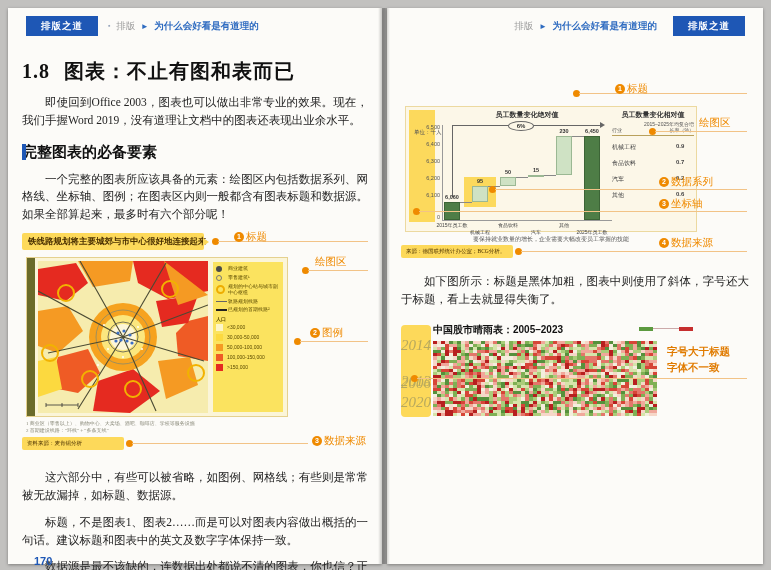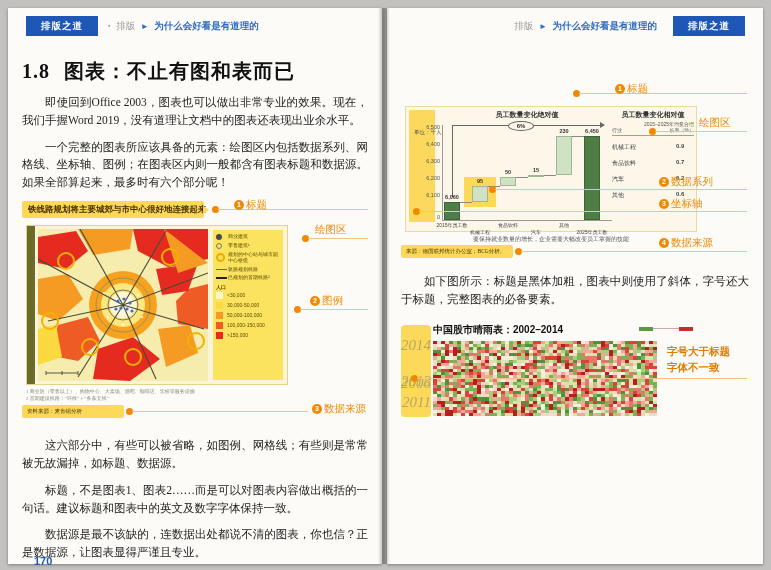--- a/index.html
+++ b/index.html
@@ -125,20 +125,24 @@
           <span class="sec">排版</span>
           <span class="arr">►</span>
           <span class="ttl">为什么会好看是有道理的</span>
         </div>
       </div>
 
       <h1 class="sec"><span class="no">1.8</span><span>图表：不止有图和表而已</span></h1>
 
       <p class="body">即使回到Office 2003，图表也可以做出非常专业的效果。现在，我们手握Word 2019，没有道理让文档中的图表还表现出业余水平。</p>
 
+      <div class="subhead">
+        <span class="bar"></span>
+        <span class="t">完整图表的必备要素</span>
+      </div>
 
       <p class="body">一个完整的图表所应该具备的元素：绘图区内包括数据系列、网格线、坐标轴、图例；在图表区内则一般都含有图表标题和数据源。如果全部算起来，最多时有六个部分呢！</p>
 
       <div class="figmap">
         <div class="titlebox">铁线路规划将主要城郊与市中心很好地连接起来</div>
         <div class="odot" style="left:190px;top:5px;"></div>
         <div class="hair" style="left:196px;top:8px;width:150px;"></div>
         <div class="alabel" style="left:212px;top:-3px;"><span class="chip">1</span><span>标题</span></div>
 
         <div class="mappanel">
@@ -383,35 +387,35 @@
         <div class="alabel" style="left:258px;top:111px;"><span class="chip">3</span><span>坐标轴</span></div>
 
         <div class="caption" style="left:4px;top:149px;width:292px;">要保持就业数量的增长，企业需要大幅改变员工掌握的技能</div>
 
         <div class="srcbox" style="left:0;top:159px;width:112px;">来源：德国联邦统计办公室；BCG分析。</div>
         <div class="odot" style="left:114px;top:162px;"></div>
         <div class="hair" style="left:120px;top:165px;width:226px;"></div>
         <div class="alabel" style="left:258px;top:150px;"><span class="chip">4</span><span>数据来源</span></div>
       </div>
 
-      <p class="body">如下图所示：标题是黑体加粗，图表中则使用了斜体，字号还大于标题，完整图表的必备要素。</p>
+      <p class="body">如下图所示：标题是黑体加粗，图表中则使用了斜体，字号还大于标题，看上去就显得失衡了。</p>
 
       <div class="figheat">
         <div class="heat-ybox"></div>
-        <div class="heat-title">中国股市晴雨表：2002–2014</div>
+        <div class="heat-title">中国股市晴雨表：2005–2023</div>
         <div class="heat-legend">
           <span class="g"></span>
           <span class="mid"></span>
           <span class="r"></span>
         </div>
         <div class="heatgrid" id="heatgrid"><span class="hc" style="background:#b71f1f"></span><span class="hc" style="background:#f6d7c8"></span><span class="hc" style="background:#b71f1f"></span><span class="hc" style="background:#f6d7c8"></span><span class="hc" style="background:#55913c"></span><span class="hc" style="background:#abcd7a"></span><span class="hc" style="background:#55913c"></span><span class="hc" style="background:#f6d7c8"></span><span class="hc" style="background:#f0a89b"></span><span class="hc" style="background:#55913c"></span><span class="hc" style="background:#f6d7c8"></span><span class="hc" style="background:#f6d7c8"></span><span class="hc" style="background:#55913c"></span><span class="hc" style="background:#f0a89b"></span><span class="hc" style="background:#f6d7c8"></span><span class="hc" style="background:#e4766a"></span><span class="hc" style="background:#55913c"></span><span class="hc" style="background:#abcd7a"></span><span class="hc" style="background:#f3eedd"></span><span class="hc" style="background:#7fb054"></span><span class="hc" style="background:#abcd7a"></span><span class="hc" style="background:#b71f1f"></span><span class="hc" style="background:#f6d7c8"></span><span class="hc" style="background:#7fb054"></span><span class="hc" style="background:#abcd7a"></span><span class="hc" style="background:#d64537"></span><span class="hc" style="background:#d64537"></span><span class="hc" style="background:#f0a89b"></span><span class="hc" style="background:#d6e4ab"></span><span class="hc" style="background:#7fb054"></span><span class="hc" style="background:#d64537"></span><span class="hc" style="background:#f0a89b"></span><span class="hc" style="background:#f0a89b"></span><span class="hc" style="background:#abcd7a"></span><span class="hc" style="background:#abcd7a"></span><span class="hc" style="background:#e4766a"></span><span class="hc" style="background:#b71f1f"></span><span class="hc" style="background:#f3eedd"></span><span class="hc" style="background:#f6d7c8"></span><span class="hc" style="background:#e4766a"></span><span class="hc" style="background:#55913c"></span><span class="hc" style="background:#55913c"></span><span class="hc" style="background:#b71f1f"></span><span class="hc" style="background:#e4766a"></span><span class="hc" style="background:#55913c"></span><span class="hc" style="background:#f3eedd"></span><span class="hc" style="background:#f6d7c8"></span><span class="hc" style="background:#f0a89b"></span><span class="hc" style="background:#55913c"></span><span class="hc" style="background:#d64537"></span><span class="hc" style="background:#d64537"></span><span class="hc" style="background:#55913c"></span><span class="hc" style="background:#d64537"></span><span class="hc" style="background:#f6d7c8"></span><span class="hc" style="background:#b71f1f"></span><span class="hc" style="background:#abcd7a"></span><span class="hc" style="background:#f6d7c8"></span><span class="hc" style="background:#f3eedd"></span><span class="hc" style="background:#f3eedd"></span><span class="hc" style="background:#d64537"></span><span class="hc" style="background:#f0a89b"></span><span class="hc" style="background:#f0a89b"></span><span class="hc" style="background:#7fb054"></span><span class="hc" style="background:#d6e4ab"></span><span class="hc" style="background:#e4766a"></span><span class="hc" style="background:#f3eedd"></span><span class="hc" style="background:#7fb054"></span><span class="hc" style="background:#abcd7a"></span><span class="hc" style="background:#f3eedd"></span><span class="hc" style="background:#d64537"></span><span class="hc" style="background:#f3eedd"></span><span class="hc" style="background:#d6e4ab"></span><span class="hc" style="background:#f6d7c8"></span><span class="hc" style="background:#7fb054"></span><span class="hc" style="background:#f6d7c8"></span><span class="hc" style="background:#7fb054"></span><span class="hc" style="background:#f0a89b"></span><span class="hc" style="background:#55913c"></span><span class="hc" style="background:#7fb054"></span><span class="hc" style="background:#55913c"></span><span class="hc" style="background:#55913c"></span><span class="hc" style="background:#e4766a"></span><span class="hc" style="background:#f6d7c8"></span><span class="hc" style="background:#d6e4ab"></span><span class="hc" style="background:#abcd7a"></span><span class="hc" style="background:#e4766a"></span><span class="hc" style="background:#f6d7c8"></span><span class="hc" style="background:#e4766a"></span><span class="hc" style="background:#b71f1f"></span><span class="hc" style="background:#d64537"></span><span class="hc" style="background:#e4766a"></span><span class="hc" style="background:#f3eedd"></span><span class="hc" style="background:#7fb054"></span><span class="hc" style="background:#e4766a"></span><span class="hc" style="background:#f0a89b"></span><span class="hc" style="background:#7fb054"></span><span class="hc" style="background:#7fb054"></span><span class="hc" style="background:#f6d7c8"></span><span class="hc" style="background:#b71f1f"></span><span class="hc" style="background:#d64537"></span><span class="hc" style="background:#f3eedd"></span><span class="hc" style="background:#55913c"></span><span class="hc" style="background:#e4766a"></span><span class="hc" style="background:#f6d7c8"></span><span class="hc" style="background:#7fb054"></span><span class="hc" style="background:#7fb054"></span><span class="hc" style="background:#f0a89b"></span><span class="hc" style="background:#55913c"></span><span class="hc" style="background:#d6e4ab"></span><span class="hc" style="background:#f3eedd"></span><span class="hc" style="background:#d6e4ab"></span><span class="hc" style="background:#f6d7c8"></span><span class="hc" style="background:#d6e4ab"></span><span class="hc" style="background:#f0a89b"></span><span class="hc" style="background:#7fb054"></span><span class="hc" style="background:#d64537"></span><span class="hc" style="background:#f3eedd"></span><span class="hc" style="background:#b71f1f"></span><span class="hc" style="background:#55913c"></span><span class="hc" style="background:#d6e4ab"></span><span class="hc" style="background:#f0a89b"></span><span class="hc" style="background:#55913c"></span><span class="hc" style="background:#d6e4ab"></span><span class="hc" style="background:#55913c"></span><span class="hc" style="background:#7fb054"></span><span class="hc" style="background:#55913c"></span><span class="hc" style="background:#abcd7a"></span><span class="hc" style="background:#d6e4ab"></span><span class="hc" style="background:#f3eedd"></span><span class="hc" style="background:#b71f1f"></span><span class="hc" style="background:#f6d7c8"></span><span class="hc" style="background:#7fb054"></span><span class="hc" style="background:#b71f1f"></span><span class="hc" style="background:#f0a89b"></span><span class="hc" style="background:#abcd7a"></span><span class="hc" style="background:#f6d7c8"></span><span class="hc" style="background:#f0a89b"></span><span class="hc" style="background:#d64537"></span><span class="hc" style="background:#f6d7c8"></span><span class="hc" style="background:#abcd7a"></span><span class="hc" style="background:#f0a89b"></span><span class="hc" style="background:#d6e4ab"></span><span class="hc" style="background:#d6e4ab"></span><span class="hc" style="background:#d64537"></span><span class="hc" style="background:#55913c"></span><span class="hc" style="background:#f6d7c8"></span><span class="hc" style="background:#abcd7a"></span><span class="hc" style="background:#d6e4ab"></span><span class="hc" style="background:#d6e4ab"></span><span class="hc" style="background:#abcd7a"></span><span class="hc" style="background:#f0a89b"></span><span class="hc" style="background:#d6e4ab"></span><span class="hc" style="background:#d6e4ab"></span><span class="hc" style="background:#e4766a"></span><span class="hc" style="background:#d64537"></span><span class="hc" style="background:#55913c"></span><span class="hc" style="background:#f3eedd"></span><span class="hc" style="background:#d6e4ab"></span><span class="hc" style="background:#e4766a"></span><span class="hc" style="background:#55913c"></span><span class="hc" style="background:#d64537"></span><span class="hc" style="background:#7fb054"></span><span class="hc" style="background:#f0a89b"></span><span class="hc" style="background:#7fb054"></span><span class="hc" style="background:#55913c"></span><span class="hc" style="background:#b71f1f"></span><span class="hc" style="background:#7fb054"></span><span class="hc" style="background:#b71f1f"></span><span class="hc" style="background:#55913c"></span><span class="hc" style="background:#55913c"></span><span class="hc" style="background:#f3eedd"></span><span class="hc" style="background:#b71f1f"></span><span class="hc" style="background:#e4766a"></span><span class="hc" style="background:#b71f1f"></span><span class="hc" style="background:#b71f1f"></span><span class="hc" style="background:#abcd7a"></span><span class="hc" style="background:#f6d7c8"></span><span class="hc" style="background:#abcd7a"></span><span class="hc" style="background:#f3eedd"></span><span class="hc" style="background:#e4766a"></span><span class="hc" style="background:#e4766a"></span><span class="hc" style="background:#d64537"></span><span class="hc" style="background:#f0a89b"></span><span class="hc" style="background:#f0a89b"></span><span class="hc" style="background:#7fb054"></span><span class="hc" style="background:#abcd7a"></span><span class="hc" style="background:#f0a89b"></span><span class="hc" style="background:#f6d7c8"></span><span class="hc" style="background:#f6d7c8"></span><span class="hc" style="background:#abcd7a"></span><span class="hc" style="background:#e4766a"></span><span class="hc" style="background:#55913c"></span><span class="hc" style="background:#f3eedd"></span><span class="hc" style="background:#f0a89b"></span><span class="hc" style="background:#d64537"></span><span class="hc" style="background:#55913c"></span><span class="hc" style="background:#abcd7a"></span><span class="hc" style="background:#f6d7c8"></span><span class="hc" style="background:#b71f1f"></span><span class="hc" style="background:#d6e4ab"></span><span class="hc" style="background:#abcd7a"></span><span class="hc" style="background:#7fb054"></span><span class="hc" style="background:#b71f1f"></span><span class="hc" style="background:#f3eedd"></span><span class="hc" style="background:#abcd7a"></span><span class="hc" style="background:#f0a89b"></span><span class="hc" style="background:#f0a89b"></span><span class="hc" style="background:#f0a89b"></span><span class="hc" style="background:#d64537"></span><span class="hc" style="background:#f0a89b"></span><span class="hc" style="background:#abcd7a"></span><span class="hc" style="background:#abcd7a"></span><span class="hc" style="background:#b71f1f"></span><span class="hc" style="background:#7fb054"></span><span class="hc" style="background:#f3eedd"></span><span class="hc" style="background:#f0a89b"></span><span class="hc" style="background:#d64537"></span><span class="hc" style="background:#f6d7c8"></span><span class="hc" style="background:#abcd7a"></span><span class="hc" style="background:#abcd7a"></span><span class="hc" style="background:#f6d7c8"></span><span class="hc" style="background:#f0a89b"></span><span class="hc" style="background:#f0a89b"></span><span class="hc" style="background:#7fb054"></span><span class="hc" style="background:#b71f1f"></span><span class="hc" style="background:#d64537"></span><span class="hc" style="background:#abcd7a"></span><span class="hc" style="background:#b71f1f"></span><span class="hc" style="background:#f3eedd"></span><span class="hc" style="background:#b71f1f"></span><span class="hc" style="background:#d6e4ab"></span><span class="hc" style="background:#7fb054"></span><span class="hc" style="background:#55913c"></span><span class="hc" style="background:#e4766a"></span><span class="hc" style="background:#e4766a"></span><span class="hc" style="background:#7fb054"></span><span class="hc" style="background:#f6d7c8"></span><span class="hc" style="background:#f3eedd"></span><span class="hc" style="background:#55913c"></span><span class="hc" style="background:#b71f1f"></span><span class="hc" style="background:#f3eedd"></span><span class="hc" style="background:#7fb054"></span><span class="hc" style="background:#f6d7c8"></span><span class="hc" style="background:#55913c"></span><span class="hc" style="background:#55913c"></span><span class="hc" style="background:#d64537"></span><span class="hc" style="background:#abcd7a"></span><span class="hc" style="background:#b71f1f"></span><span class="hc" style="background:#abcd7a"></span><span class="hc" style="background:#d64537"></span><span class="hc" style="background:#e4766a"></span><span class="hc" style="background:#abcd7a"></span><span class="hc" style="background:#f6d7c8"></span><span class="hc" style="background:#abcd7a"></span><span class="hc" style="background:#f6d7c8"></span><span class="hc" style="background:#e4766a"></span><span class="hc" style="background:#d6e4ab"></span><span class="hc" style="background:#55913c"></span><span class="hc" style="background:#f6d7c8"></span><span class="hc" style="background:#f6d7c8"></span><span class="hc" style="background:#7fb054"></span><span class="hc" style="background:#e4766a"></span><span class="hc" style="background:#d6e4ab"></span><span class="hc" style="background:#d6e4ab"></span><span class="hc" style="background:#d6e4ab"></span><span class="hc" style="background:#55913c"></span><span class="hc" style="background:#f0a89b"></span><span class="hc" style="background:#f0a89b"></span><span class="hc" style="background:#b71f1f"></span><span class="hc" style="background:#abcd7a"></span><span class="hc" style="background:#f6d7c8"></span><span class="hc" style="background:#d6e4ab"></span><span class="hc" style="background:#e4766a"></span><span class="hc" style="background:#55913c"></span><span class="hc" style="background:#f0a89b"></span><span class="hc" style="background:#f3eedd"></span><span class="hc" style="background:#55913c"></span><span class="hc" style="background:#e4766a"></span><span class="hc" style="background:#d64537"></span><span class="hc" style="background:#f0a89b"></span><span class="hc" style="background:#f0a89b"></span><span class="hc" style="background:#d6e4ab"></span><span class="hc" style="background:#55913c"></span><span class="hc" style="background:#f3eedd"></span><span class="hc" style="background:#f3eedd"></span><span class="hc" style="background:#f6d7c8"></span><span class="hc" style="background:#55913c"></span><span class="hc" style="background:#f0a89b"></span><span class="hc" style="background:#7fb054"></span><span class="hc" style="background:#f6d7c8"></span><span class="hc" style="background:#f0a89b"></span><span class="hc" style="background:#b71f1f"></span><span class="hc" style="background:#d6e4ab"></span><span class="hc" style="background:#e4766a"></span><span class="hc" style="background:#f3eedd"></span><span class="hc" style="background:#d6e4ab"></span><span class="hc" style="background:#b71f1f"></span><span class="hc" style="background:#f3eedd"></span><span class="hc" style="background:#f3eedd"></span><span class="hc" style="background:#f3eedd"></span><span class="hc" style="background:#f6d7c8"></span><span class="hc" style="background:#abcd7a"></span><span class="hc" style="background:#abcd7a"></span><span class="hc" style="background:#e4766a"></span><span class="hc" style="background:#f3eedd"></span><span class="hc" style="background:#7fb054"></span><span class="hc" style="background:#f6d7c8"></span><span class="hc" style="background:#e4766a"></span><span class="hc" style="background:#d64537"></span><span class="hc" style="background:#d64537"></span><span class="hc" style="background:#d64537"></span><span class="hc" style="background:#b71f1f"></span><span class="hc" style="background:#7fb054"></span><span class="hc" style="background:#e4766a"></span><span class="hc" style="background:#7fb054"></span><span class="hc" style="background:#abcd7a"></span><span class="hc" style="background:#7fb054"></span><span class="hc" style="background:#7fb054"></span><span class="hc" style="background:#e4766a"></span><span class="hc" style="background:#e4766a"></span><span class="hc" style="background:#e4766a"></span><span class="hc" style="background:#d64537"></span><span class="hc" style="background:#abcd7a"></span><span class="hc" style="background:#f3eedd"></span><span class="hc" style="background:#e4766a"></span><span class="hc" style="background:#f6d7c8"></span><span class="hc" style="background:#e4766a"></span><span class="hc" style="background:#7fb054"></span><span class="hc" style="background:#7fb054"></span><span class="hc" style="background:#e4766a"></span><span class="hc" style="background:#d64537"></span><span class="hc" style="background:#55913c"></span><span class="hc" style="background:#7fb054"></span><span class="hc" style="background:#d6e4ab"></span><span class="hc" style="background:#d6e4ab"></span><span class="hc" style="background:#abcd7a"></span><span class="hc" style="background:#f6d7c8"></span><span class="hc" style="background:#abcd7a"></span><span class="hc" style="background:#b71f1f"></span><span class="hc" style="background:#d64537"></span><span class="hc" style="background:#7fb054"></span><span class="hc" style="background:#7fb054"></span><span class="hc" style="background:#f0a89b"></span><span class="hc" style="background:#f0a89b"></span><span class="hc" style="background:#d6e4ab"></span><span class="hc" style="background:#55913c"></span><span class="hc" style="background:#f3eedd"></span><span class="hc" style="background:#f6d7c8"></span><span class="hc" style="background:#f0a89b"></span><span class="hc" style="background:#b71f1f"></span><span class="hc" style="background:#d6e4ab"></span><span class="hc" style="background:#d6e4ab"></span><span class="hc" style="background:#abcd7a"></span><span class="hc" style="background:#f6d7c8"></span><span class="hc" style="background:#d6e4ab"></span><span class="hc" style="background:#7fb054"></span><span class="hc" style="background:#abcd7a"></span><span class="hc" style="background:#d6e4ab"></span><span class="hc" style="background:#d6e4ab"></span><span class="hc" style="background:#f6d7c8"></span><span class="hc" style="background:#f0a89b"></span><span class="hc" style="background:#b71f1f"></span><span class="hc" style="background:#55913c"></span><span class="hc" style="background:#55913c"></span><span class="hc" style="background:#abcd7a"></span><span class="hc" style="background:#d6e4ab"></span><span class="hc" style="background:#abcd7a"></span><span class="hc" style="background:#b71f1f"></span><span class="hc" style="background:#55913c"></span><span class="hc" style="background:#d64537"></span><span class="hc" style="background:#f0a89b"></span><span class="hc" style="background:#55913c"></span><span class="hc" style="background:#f0a89b"></span><span class="hc" style="background:#d64537"></span><span class="hc" style="background:#d64537"></span><span class="hc" style="background:#e4766a"></span><span class="hc" style="background:#e4766a"></span><span class="hc" style="background:#f3eedd"></span><span class="hc" style="background:#e4766a"></span><span class="hc" style="background:#e4766a"></span><span class="hc" style="background:#7fb054"></span><span class="hc" style="background:#f0a89b"></span><span class="hc" style="background:#e4766a"></span><span class="hc" style="background:#f0a89b"></span><span class="hc" style="background:#b71f1f"></span><span class="hc" style="background:#d6e4ab"></span><span class="hc" style="background:#f6d7c8"></span><span class="hc" style="background:#d6e4ab"></span><span class="hc" style="background:#b71f1f"></span><span class="hc" style="background:#e4766a"></span><span class="hc" style="background:#f0a89b"></span><span class="hc" style="background:#f0a89b"></span><span class="hc" style="background:#f6d7c8"></span><span class="hc" style="background:#b71f1f"></span><span class="hc" style="background:#f0a89b"></span><span class="hc" style="background:#f0a89b"></span><span class="hc" style="background:#f3eedd"></span><span class="hc" style="background:#f0a89b"></span><span class="hc" style="background:#abcd7a"></span><span class="hc" style="background:#e4766a"></span><span class="hc" style="background:#55913c"></span><span class="hc" style="background:#b71f1f"></span><span class="hc" style="background:#abcd7a"></span><span class="hc" style="background:#abcd7a"></span><span class="hc" style="background:#d64537"></span><span class="hc" style="background:#f0a89b"></span><span class="hc" style="background:#f6d7c8"></span><span class="hc" style="background:#f3eedd"></span><span class="hc" style="background:#d64537"></span><span class="hc" style="background:#d6e4ab"></span><span class="hc" style="background:#55913c"></span><span class="hc" style="background:#55913c"></span><span class="hc" style="background:#f3eedd"></span><span class="hc" style="background:#f6d7c8"></span><span class="hc" style="background:#f3eedd"></span><span class="hc" style="background:#d64537"></span><span class="hc" style="background:#d64537"></span><span class="hc" style="background:#55913c"></span><span class="hc" style="background:#f6d7c8"></span><span class="hc" style="background:#f0a89b"></span><span class="hc" style="background:#d6e4ab"></span><span class="hc" style="background:#f3eedd"></span><span class="hc" style="background:#d64537"></span><span class="hc" style="background:#f3eedd"></span><span class="hc" style="background:#f0a89b"></span><span class="hc" style="background:#b71f1f"></span><span class="hc" style="background:#d64537"></span><span class="hc" style="background:#e4766a"></span><span class="hc" style="background:#f3eedd"></span><span class="hc" style="background:#55913c"></span><span class="hc" style="background:#e4766a"></span><span class="hc" style="background:#abcd7a"></span><span class="hc" style="background:#d64537"></span><span class="hc" style="background:#f3eedd"></span><span class="hc" style="background:#abcd7a"></span><span class="hc" style="background:#d6e4ab"></span><span class="hc" style="background:#f0a89b"></span><span class="hc" style="background:#f3eedd"></span><span class="hc" style="background:#e4766a"></span><span class="hc" style="background:#f6d7c8"></span><span class="hc" style="background:#abcd7a"></span><span class="hc" style="background:#f0a89b"></span><span class="hc" style="background:#d6e4ab"></span><span class="hc" style="background:#55913c"></span><span class="hc" style="background:#abcd7a"></span><span class="hc" style="background:#e4766a"></span><span class="hc" style="background:#d64537"></span><span class="hc" style="background:#f6d7c8"></span><span class="hc" style="background:#d64537"></span><span class="hc" style="background:#f6d7c8"></span><span class="hc" style="background:#f3eedd"></span><span class="hc" style="background:#f6d7c8"></span><span class="hc" style="background:#d6e4ab"></span><span class="hc" style="background:#e4766a"></span><span class="hc" style="background:#e4766a"></span><span class="hc" style="background:#f6d7c8"></span><span class="hc" style="background:#abcd7a"></span><span class="hc" style="background:#f6d7c8"></span><span class="hc" style="background:#d64537"></span><span class="hc" style="background:#f0a89b"></span><span class="hc" style="background:#e4766a"></span><span class="hc" style="background:#d64537"></span><span class="hc" style="background:#7fb054"></span><span class="hc" style="background:#55913c"></span><span class="hc" style="background:#e4766a"></span><span class="hc" style="background:#f0a89b"></span><span class="hc" style="background:#d64537"></span><span class="hc" style="background:#f0a89b"></span><span class="hc" style="background:#b71f1f"></span><span class="hc" style="background:#abcd7a"></span><span class="hc" style="background:#b71f1f"></span><span class="hc" style="background:#d64537"></span><span class="hc" style="background:#e4766a"></span><span class="hc" style="background:#d64537"></span><span class="hc" style="background:#7fb054"></span><span class="hc" style="background:#7fb054"></span><span class="hc" style="background:#f6d7c8"></span><span class="hc" style="background:#f0a89b"></span><span class="hc" style="background:#f0a89b"></span><span class="hc" style="background:#abcd7a"></span><span class="hc" style="background:#f6d7c8"></span><span class="hc" style="background:#b71f1f"></span><span class="hc" style="background:#f6d7c8"></span><span class="hc" style="background:#7fb054"></span><span class="hc" style="background:#7fb054"></span><span class="hc" style="background:#55913c"></span><span class="hc" style="background:#e4766a"></span><span class="hc" style="background:#abcd7a"></span><span class="hc" style="background:#d6e4ab"></span><span class="hc" style="background:#f6d7c8"></span><span class="hc" style="background:#55913c"></span><span class="hc" style="background:#f0a89b"></span><span class="hc" style="background:#e4766a"></span><span class="hc" style="background:#b71f1f"></span><span class="hc" style="background:#f3eedd"></span><span class="hc" style="background:#abcd7a"></span><span class="hc" style="background:#f3eedd"></span><span class="hc" style="background:#d6e4ab"></span><span class="hc" style="background:#f3eedd"></span><span class="hc" style="background:#55913c"></span><span class="hc" style="background:#abcd7a"></span><span class="hc" style="background:#d64537"></span><span class="hc" style="background:#d64537"></span><span class="hc" style="background:#d64537"></span><span class="hc" style="background:#d6e4ab"></span><span class="hc" style="background:#7fb054"></span><span class="hc" style="background:#d64537"></span><span class="hc" style="background:#d64537"></span><span class="hc" style="background:#b71f1f"></span><span class="hc" style="background:#f3eedd"></span><span class="hc" style="background:#abcd7a"></span><span class="hc" style="background:#b71f1f"></span><span class="hc" style="background:#7fb054"></span><span class="hc" style="background:#b71f1f"></span><span class="hc" style="background:#7fb054"></span><span class="hc" style="background:#7fb054"></span><span class="hc" style="background:#f3eedd"></span><span class="hc" style="background:#f3eedd"></span><span class="hc" style="background:#7fb054"></span><span class="hc" style="background:#f6d7c8"></span><span class="hc" style="background:#b71f1f"></span><span class="hc" style="background:#f0a89b"></span><span class="hc" style="background:#55913c"></span><span class="hc" style="background:#f6d7c8"></span><span class="hc" style="background:#f3eedd"></span><span class="hc" style="background:#d6e4ab"></span><span class="hc" style="background:#f3eedd"></span><span class="hc" style="background:#55913c"></span><span class="hc" style="background:#f0a89b"></span><span class="hc" style="background:#f0a89b"></span><span class="hc" style="background:#d6e4ab"></span><span class="hc" style="background:#f3eedd"></span><span class="hc" style="background:#e4766a"></span><span class="hc" style="background:#f0a89b"></span><span class="hc" style="background:#d64537"></span><span class="hc" style="background:#f3eedd"></span><span class="hc" style="background:#f3eedd"></span><span class="hc" style="background:#f3eedd"></span><span class="hc" style="background:#55913c"></span><span class="hc" style="background:#e4766a"></span><span class="hc" style="background:#f0a89b"></span><span class="hc" style="background:#f0a89b"></span><span class="hc" style="background:#b71f1f"></span><span class="hc" style="background:#d64537"></span><span class="hc" style="background:#d64537"></span><span class="hc" style="background:#55913c"></span><span class="hc" style="background:#d64537"></span><span class="hc" style="background:#f6d7c8"></span><span class="hc" style="background:#f0a89b"></span><span class="hc" style="background:#abcd7a"></span><span class="hc" style="background:#7fb054"></span><span class="hc" style="background:#d64537"></span><span class="hc" style="background:#e4766a"></span><span class="hc" style="background:#d6e4ab"></span><span class="hc" style="background:#d6e4ab"></span><span class="hc" style="background:#f3eedd"></span><span class="hc" style="background:#abcd7a"></span><span class="hc" style="background:#7fb054"></span><span class="hc" style="background:#f3eedd"></span><span class="hc" style="background:#f6d7c8"></span><span class="hc" style="background:#abcd7a"></span><span class="hc" style="background:#d6e4ab"></span><span class="hc" style="background:#55913c"></span><span class="hc" style="background:#7fb054"></span><span class="hc" style="background:#f0a89b"></span><span class="hc" style="background:#b71f1f"></span><span class="hc" style="background:#55913c"></span><span class="hc" style="background:#abcd7a"></span><span class="hc" style="background:#e4766a"></span><span class="hc" style="background:#d64537"></span><span class="hc" style="background:#e4766a"></span><span class="hc" style="background:#d64537"></span><span class="hc" style="background:#f0a89b"></span><span class="hc" style="background:#d6e4ab"></span><span class="hc" style="background:#e4766a"></span><span class="hc" style="background:#f3eedd"></span><span class="hc" style="background:#7fb054"></span><span class="hc" style="background:#f0a89b"></span><span class="hc" style="background:#f6d7c8"></span><span class="hc" style="background:#b71f1f"></span><span class="hc" style="background:#e4766a"></span><span class="hc" style="background:#f0a89b"></span><span class="hc" style="background:#7fb054"></span><span class="hc" style="background:#d6e4ab"></span><span class="hc" style="background:#e4766a"></span><span class="hc" style="background:#d6e4ab"></span><span class="hc" style="background:#abcd7a"></span><span class="hc" style="background:#f3eedd"></span><span class="hc" style="background:#f6d7c8"></span><span class="hc" style="background:#d6e4ab"></span><span class="hc" style="background:#f0a89b"></span><span class="hc" style="background:#f6d7c8"></span><span class="hc" style="background:#f0a89b"></span><span class="hc" style="background:#f6d7c8"></span><span class="hc" style="background:#f0a89b"></span><span class="hc" style="background:#7fb054"></span><span class="hc" style="background:#d64537"></span><span class="hc" style="background:#b71f1f"></span><span class="hc" style="background:#f0a89b"></span><span class="hc" style="background:#f6d7c8"></span><span class="hc" style="background:#f6d7c8"></span><span class="hc" style="background:#d6e4ab"></span><span class="hc" style="background:#f3eedd"></span><span class="hc" style="background:#b71f1f"></span><span class="hc" style="background:#f3eedd"></span><span class="hc" style="background:#f6d7c8"></span><span class="hc" style="background:#f3eedd"></span><span class="hc" style="background:#f3eedd"></span><span class="hc" style="background:#abcd7a"></span><span class="hc" style="background:#e4766a"></span><span class="hc" style="background:#7fb054"></span><span class="hc" style="background:#d6e4ab"></span><span class="hc" style="background:#7fb054"></span><span class="hc" style="background:#55913c"></span><span class="hc" style="background:#f6d7c8"></span><span class="hc" style="background:#d64537"></span><span class="hc" style="background:#b71f1f"></span><span class="hc" style="background:#b71f1f"></span><span class="hc" style="background:#abcd7a"></span><span class="hc" style="background:#e4766a"></span><span class="hc" style="background:#e4766a"></span><span class="hc" style="background:#abcd7a"></span><span class="hc" style="background:#abcd7a"></span><span class="hc" style="background:#d6e4ab"></span><span class="hc" style="background:#f0a89b"></span><span class="hc" style="background:#e4766a"></span><span class="hc" style="background:#abcd7a"></span><span class="hc" style="background:#b71f1f"></span><span class="hc" style="background:#f0a89b"></span><span class="hc" style="background:#f0a89b"></span><span class="hc" style="background:#abcd7a"></span><span class="hc" style="background:#f6d7c8"></span><span class="hc" style="background:#7fb054"></span><span class="hc" style="background:#7fb054"></span><span class="hc" style="background:#7fb054"></span><span class="hc" style="background:#f3eedd"></span><span class="hc" style="background:#f0a89b"></span><span class="hc" style="background:#d6e4ab"></span><span class="hc" style="background:#7fb054"></span><span class="hc" style="background:#55913c"></span><span class="hc" style="background:#f6d7c8"></span><span class="hc" style="background:#b71f1f"></span><span class="hc" style="background:#abcd7a"></span><span class="hc" style="background:#f3eedd"></span><span class="hc" style="background:#d6e4ab"></span><span class="hc" style="background:#7fb054"></span><span class="hc" style="background:#abcd7a"></span><span class="hc" style="background:#f0a89b"></span><span class="hc" style="background:#d64537"></span><span class="hc" style="background:#f0a89b"></span><span class="hc" style="background:#f6d7c8"></span><span class="hc" style="background:#f6d7c8"></span><span class="hc" style="background:#f0a89b"></span><span class="hc" style="background:#f0a89b"></span><span class="hc" style="background:#d6e4ab"></span><span class="hc" style="background:#7fb054"></span><span class="hc" style="background:#e4766a"></span><span class="hc" style="background:#7fb054"></span><span class="hc" style="background:#f6d7c8"></span><span class="hc" style="background:#55913c"></span><span class="hc" style="background:#b71f1f"></span><span class="hc" style="background:#e4766a"></span><span class="hc" style="background:#f3eedd"></span><span class="hc" style="background:#b71f1f"></span><span class="hc" style="background:#7fb054"></span><span class="hc" style="background:#7fb054"></span><span class="hc" style="background:#f6d7c8"></span><span class="hc" style="background:#d6e4ab"></span><span class="hc" style="background:#f0a89b"></span><span class="hc" style="background:#f3eedd"></span><span class="hc" style="background:#7fb054"></span><span class="hc" style="background:#55913c"></span><span class="hc" style="background:#d64537"></span><span class="hc" style="background:#f0a89b"></span><span class="hc" style="background:#f3eedd"></span><span class="hc" style="background:#55913c"></span><span class="hc" style="background:#f6d7c8"></span><span class="hc" style="background:#abcd7a"></span><span class="hc" style="background:#e4766a"></span><span class="hc" style="background:#d64537"></span><span class="hc" style="background:#abcd7a"></span><span class="hc" style="background:#abcd7a"></span><span class="hc" style="background:#b71f1f"></span><span class="hc" style="background:#d64537"></span><span class="hc" style="background:#d64537"></span><span class="hc" style="background:#f3eedd"></span><span class="hc" style="background:#abcd7a"></span><span class="hc" style="background:#e4766a"></span><span class="hc" style="background:#d6e4ab"></span><span class="hc" style="background:#f3eedd"></span><span class="hc" style="background:#f6d7c8"></span><span class="hc" style="background:#f6d7c8"></span><span class="hc" style="background:#d6e4ab"></span><span class="hc" style="background:#55913c"></span><span class="hc" style="background:#abcd7a"></span><span class="hc" style="background:#f3eedd"></span><span class="hc" style="background:#d64537"></span><span class="hc" style="background:#d6e4ab"></span><span class="hc" style="background:#d64537"></span><span class="hc" style="background:#e4766a"></span><span class="hc" style="background:#b71f1f"></span><span class="hc" style="background:#f0a89b"></span><span class="hc" style="background:#abcd7a"></span><span class="hc" style="background:#f3eedd"></span><span class="hc" style="background:#abcd7a"></span><span class="hc" style="background:#abcd7a"></span><span class="hc" style="background:#d6e4ab"></span><span class="hc" style="background:#7fb054"></span><span class="hc" style="background:#b71f1f"></span><span class="hc" style="background:#d6e4ab"></span><span class="hc" style="background:#e4766a"></span><span class="hc" style="background:#f3eedd"></span><span class="hc" style="background:#55913c"></span><span class="hc" style="background:#f6d7c8"></span><span class="hc" style="background:#f0a89b"></span><span class="hc" style="background:#e4766a"></span><span class="hc" style="background:#abcd7a"></span><span class="hc" style="background:#f6d7c8"></span><span class="hc" style="background:#55913c"></span><span class="hc" style="background:#55913c"></span><span class="hc" style="background:#55913c"></span><span class="hc" style="background:#d6e4ab"></span><span class="hc" style="background:#b71f1f"></span><span class="hc" style="background:#abcd7a"></span><span class="hc" style="background:#abcd7a"></span><span class="hc" style="background:#d64537"></span><span class="hc" style="background:#7fb054"></span><span class="hc" style="background:#f6d7c8"></span><span class="hc" style="background:#d64537"></span><span class="hc" style="background:#d6e4ab"></span><span class="hc" style="background:#abcd7a"></span><span class="hc" style="background:#55913c"></span><span class="hc" style="background:#e4766a"></span><span class="hc" style="background:#7fb054"></span><span class="hc" style="background:#e4766a"></span><span class="hc" style="background:#f0a89b"></span><span class="hc" style="background:#55913c"></span><span class="hc" style="background:#d64537"></span><span class="hc" style="background:#b71f1f"></span><span class="hc" style="background:#e4766a"></span><span class="hc" style="background:#f6d7c8"></span><span class="hc" style="background:#d6e4ab"></span><span class="hc" style="background:#f3eedd"></span><span class="hc" style="background:#f0a89b"></span><span class="hc" style="background:#7fb054"></span><span class="hc" style="background:#55913c"></span><span class="hc" style="background:#b71f1f"></span><span class="hc" style="background:#d6e4ab"></span><span class="hc" style="background:#7fb054"></span><span class="hc" style="background:#abcd7a"></span><span class="hc" style="background:#abcd7a"></span><span class="hc" style="background:#7fb054"></span><span class="hc" style="background:#b71f1f"></span><span class="hc" style="background:#e4766a"></span><span class="hc" style="background:#e4766a"></span><span class="hc" style="background:#f0a89b"></span><span class="hc" style="background:#d64537"></span><span class="hc" style="background:#b71f1f"></span><span class="hc" style="background:#d6e4ab"></span><span class="hc" style="background:#e4766a"></span><span class="hc" style="background:#f6d7c8"></span><span class="hc" style="background:#d6e4ab"></span><span class="hc" style="background:#d6e4ab"></span><span class="hc" style="background:#d6e4ab"></span><span class="hc" style="background:#b71f1f"></span><span class="hc" style="background:#f0a89b"></span><span class="hc" style="background:#e4766a"></span><span class="hc" style="background:#f6d7c8"></span><span class="hc" style="background:#abcd7a"></span><span class="hc" style="background:#f6d7c8"></span><span class="hc" style="background:#d64537"></span><span class="hc" style="background:#d6e4ab"></span><span class="hc" style="background:#7fb054"></span><span class="hc" style="background:#d64537"></span><span class="hc" style="background:#abcd7a"></span><span class="hc" style="background:#f3eedd"></span><span class="hc" style="background:#d64537"></span><span class="hc" style="background:#d6e4ab"></span><span class="hc" style="background:#b71f1f"></span><span class="hc" style="background:#abcd7a"></span><span class="hc" style="background:#f6d7c8"></span><span class="hc" style="background:#d64537"></span><span class="hc" style="background:#7fb054"></span><span class="hc" style="background:#7fb054"></span><span class="hc" style="background:#e4766a"></span><span class="hc" style="background:#55913c"></span><span class="hc" style="background:#f0a89b"></span><span class="hc" style="background:#e4766a"></span><span class="hc" style="background:#d6e4ab"></span><span class="hc" style="background:#7fb054"></span><span class="hc" style="background:#e4766a"></span><span class="hc" style="background:#d64537"></span><span class="hc" style="background:#f3eedd"></span><span class="hc" style="background:#7fb054"></span><span class="hc" style="background:#d6e4ab"></span><span class="hc" style="background:#b71f1f"></span><span class="hc" style="background:#f0a89b"></span><span class="hc" style="background:#55913c"></span><span class="hc" style="background:#7fb054"></span><span class="hc" style="background:#f6d7c8"></span><span class="hc" style="background:#abcd7a"></span><span class="hc" style="background:#55913c"></span><span class="hc" style="background:#f0a89b"></span><span class="hc" style="background:#f3eedd"></span><span class="hc" style="background:#d6e4ab"></span><span class="hc" style="background:#7fb054"></span><span class="hc" style="background:#d6e4ab"></span><span class="hc" style="background:#d6e4ab"></span><span class="hc" style="background:#e4766a"></span><span class="hc" style="background:#7fb054"></span><span class="hc" style="background:#7fb054"></span><span class="hc" style="background:#d6e4ab"></span><span class="hc" style="background:#f3eedd"></span><span class="hc" style="background:#d64537"></span><span class="hc" style="background:#f3eedd"></span><span class="hc" style="background:#55913c"></span><span class="hc" style="background:#f0a89b"></span><span class="hc" style="background:#d6e4ab"></span><span class="hc" style="background:#7fb054"></span><span class="hc" style="background:#d6e4ab"></span><span class="hc" style="background:#d64537"></span><span class="hc" style="background:#f6d7c8"></span><span class="hc" style="background:#7fb054"></span><span class="hc" style="background:#d6e4ab"></span><span class="hc" style="background:#f0a89b"></span><span class="hc" style="background:#d6e4ab"></span><span class="hc" style="background:#f0a89b"></span><span class="hc" style="background:#abcd7a"></span><span class="hc" style="background:#7fb054"></span><span class="hc" style="background:#55913c"></span><span class="hc" style="background:#d6e4ab"></span><span class="hc" style="background:#d64537"></span><span class="hc" style="background:#d64537"></span><span class="hc" style="background:#f3eedd"></span><span class="hc" style="background:#f3eedd"></span><span class="hc" style="background:#d6e4ab"></span><span class="hc" style="background:#e4766a"></span><span class="hc" style="background:#f0a89b"></span><span class="hc" style="background:#f6d7c8"></span><span class="hc" style="background:#7fb054"></span><span class="hc" style="background:#d64537"></span><span class="hc" style="background:#d64537"></span><span class="hc" style="background:#f6d7c8"></span><span class="hc" style="background:#55913c"></span><span class="hc" style="background:#d64537"></span><span class="hc" style="background:#b71f1f"></span><span class="hc" style="background:#d6e4ab"></span><span class="hc" style="background:#d6e4ab"></span><span class="hc" style="background:#7fb054"></span><span class="hc" style="background:#7fb054"></span><span class="hc" style="background:#7fb054"></span><span class="hc" style="background:#b71f1f"></span><span class="hc" style="background:#f3eedd"></span><span class="hc" style="background:#f0a89b"></span><span class="hc" style="background:#f3eedd"></span><span class="hc" style="background:#f6d7c8"></span><span class="hc" style="background:#b71f1f"></span><span class="hc" style="background:#d6e4ab"></span><span class="hc" style="background:#f3eedd"></span><span class="hc" style="background:#b71f1f"></span><span class="hc" style="background:#d6e4ab"></span><span class="hc" style="background:#f6d7c8"></span><span class="hc" style="background:#d64537"></span><span class="hc" style="background:#abcd7a"></span><span class="hc" style="background:#f6d7c8"></span><span class="hc" style="background:#55913c"></span><span class="hc" style="background:#abcd7a"></span><span class="hc" style="background:#f6d7c8"></span><span class="hc" style="background:#7fb054"></span><span class="hc" style="background:#7fb054"></span><span class="hc" style="background:#d6e4ab"></span><span class="hc" style="background:#55913c"></span><span class="hc" style="background:#d64537"></span><span class="hc" style="background:#55913c"></span><span class="hc" style="background:#e4766a"></span><span class="hc" style="background:#b71f1f"></span><span class="hc" style="background:#f0a89b"></span><span class="hc" style="background:#d64537"></span><span class="hc" style="background:#d64537"></span><span class="hc" style="background:#abcd7a"></span><span class="hc" style="background:#b71f1f"></span><span class="hc" style="background:#b71f1f"></span><span class="hc" style="background:#b71f1f"></span><span class="hc" style="background:#e4766a"></span><span class="hc" style="background:#d64537"></span><span class="hc" style="background:#d64537"></span><span class="hc" style="background:#e4766a"></span><span class="hc" style="background:#f0a89b"></span><span class="hc" style="background:#e4766a"></span><span class="hc" style="background:#7fb054"></span><span class="hc" style="background:#e4766a"></span><span class="hc" style="background:#e4766a"></span><span class="hc" style="background:#abcd7a"></span><span class="hc" style="background:#d64537"></span><span class="hc" style="background:#f3eedd"></span><span class="hc" style="background:#abcd7a"></span><span class="hc" style="background:#55913c"></span><span class="hc" style="background:#d6e4ab"></span><span class="hc" style="background:#f0a89b"></span><span class="hc" style="background:#7fb054"></span><span class="hc" style="background:#d6e4ab"></span><span class="hc" style="background:#7fb054"></span><span class="hc" style="background:#b71f1f"></span><span class="hc" style="background:#f3eedd"></span><span class="hc" style="background:#d64537"></span><span class="hc" style="background:#f6d7c8"></span><span class="hc" style="background:#e4766a"></span><span class="hc" style="background:#b71f1f"></span><span class="hc" style="background:#f6d7c8"></span><span class="hc" style="background:#f0a89b"></span><span class="hc" style="background:#abcd7a"></span><span class="hc" style="background:#e4766a"></span><span class="hc" style="background:#d6e4ab"></span><span class="hc" style="background:#d64537"></span><span class="hc" style="background:#abcd7a"></span><span class="hc" style="background:#e4766a"></span><span class="hc" style="background:#55913c"></span><span class="hc" style="background:#55913c"></span><span class="hc" style="background:#d6e4ab"></span><span class="hc" style="background:#55913c"></span><span class="hc" style="background:#f0a89b"></span><span class="hc" style="background:#7fb054"></span><span class="hc" style="background:#b71f1f"></span><span class="hc" style="background:#d6e4ab"></span><span class="hc" style="background:#f0a89b"></span><span class="hc" style="background:#d6e4ab"></span><span class="hc" style="background:#abcd7a"></span><span class="hc" style="background:#7fb054"></span><span class="hc" style="background:#55913c"></span><span class="hc" style="background:#f0a89b"></span><span class="hc" style="background:#f6d7c8"></span><span class="hc" style="background:#d64537"></span><span class="hc" style="background:#f3eedd"></span><span class="hc" style="background:#7fb054"></span><span class="hc" style="background:#b71f1f"></span><span class="hc" style="background:#e4766a"></span><span class="hc" style="background:#f0a89b"></span><span class="hc" style="background:#d6e4ab"></span><span class="hc" style="background:#f6d7c8"></span><span class="hc" style="background:#7fb054"></span><span class="hc" style="background:#d6e4ab"></span><span class="hc" style="background:#f6d7c8"></span><span class="hc" style="background:#e4766a"></span><span class="hc" style="background:#55913c"></span><span class="hc" style="background:#d6e4ab"></span><span class="hc" style="background:#e4766a"></span><span class="hc" style="background:#d64537"></span><span class="hc" style="background:#e4766a"></span><span class="hc" style="background:#e4766a"></span><span class="hc" style="background:#abcd7a"></span><span class="hc" style="background:#55913c"></span><span class="hc" style="background:#f0a89b"></span><span class="hc" style="background:#f3eedd"></span><span class="hc" style="background:#55913c"></span><span class="hc" style="background:#abcd7a"></span><span class="hc" style="background:#e4766a"></span><span class="hc" style="background:#f3eedd"></span><span class="hc" style="background:#7fb054"></span><span class="hc" style="background:#f6d7c8"></span><span class="hc" style="background:#d6e4ab"></span><span class="hc" style="background:#d64537"></span><span class="hc" style="background:#d64537"></span><span class="hc" style="background:#7fb054"></span><span class="hc" style="background:#d6e4ab"></span><span class="hc" style="background:#f6d7c8"></span><span class="hc" style="background:#f6d7c8"></span><span class="hc" style="background:#abcd7a"></span><span class="hc" style="background:#b71f1f"></span><span class="hc" style="background:#f3eedd"></span><span class="hc" style="background:#e4766a"></span><span class="hc" style="background:#abcd7a"></span><span class="hc" style="background:#d6e4ab"></span><span class="hc" style="background:#e4766a"></span><span class="hc" style="background:#f0a89b"></span><span class="hc" style="background:#d6e4ab"></span><span class="hc" style="background:#e4766a"></span><span class="hc" style="background:#55913c"></span><span class="hc" style="background:#b71f1f"></span><span class="hc" style="background:#abcd7a"></span><span class="hc" style="background:#7fb054"></span><span class="hc" style="background:#abcd7a"></span><span class="hc" style="background:#d64537"></span><span class="hc" style="background:#abcd7a"></span><span class="hc" style="background:#f3eedd"></span><span class="hc" style="background:#55913c"></span><span class="hc" style="background:#f0a89b"></span><span class="hc" style="background:#b71f1f"></span><span class="hc" style="background:#b71f1f"></span><span class="hc" style="background:#abcd7a"></span><span class="hc" style="background:#e4766a"></span><span class="hc" style="background:#e4766a"></span><span class="hc" style="background:#f6d7c8"></span><span class="hc" style="background:#7fb054"></span><span class="hc" style="background:#55913c"></span><span class="hc" style="background:#7fb054"></span><span class="hc" style="background:#f3eedd"></span><span class="hc" style="background:#abcd7a"></span><span class="hc" style="background:#f3eedd"></span><span class="hc" style="background:#f6d7c8"></span><span class="hc" style="background:#7fb054"></span><span class="hc" style="background:#e4766a"></span><span class="hc" style="background:#7fb054"></span><span class="hc" style="background:#b71f1f"></span><span class="hc" style="background:#d64537"></span><span class="hc" style="background:#7fb054"></span><span class="hc" style="background:#f0a89b"></span><span class="hc" style="background:#abcd7a"></span><span class="hc" style="background:#b71f1f"></span><span class="hc" style="background:#f6d7c8"></span><span class="hc" style="background:#f0a89b"></span><span class="hc" style="background:#f6d7c8"></span><span class="hc" style="background:#d6e4ab"></span><span class="hc" style="background:#d64537"></span><span class="hc" style="background:#f0a89b"></span><span class="hc" style="background:#d6e4ab"></span><span class="hc" style="background:#7fb054"></span><span class="hc" style="background:#f0a89b"></span><span class="hc" style="background:#55913c"></span><span class="hc" style="background:#b71f1f"></span><span class="hc" style="background:#55913c"></span><span class="hc" style="background:#55913c"></span><span class="hc" style="background:#55913c"></span><span class="hc" style="background:#abcd7a"></span><span class="hc" style="background:#f0a89b"></span><span class="hc" style="background:#abcd7a"></span><span class="hc" style="background:#e4766a"></span><span class="hc" style="background:#e4766a"></span><span class="hc" style="background:#abcd7a"></span><span class="hc" style="background:#abcd7a"></span><span class="hc" style="background:#d6e4ab"></span><span class="hc" style="background:#f3eedd"></span><span class="hc" style="background:#e4766a"></span><span class="hc" style="background:#7fb054"></span><span class="hc" style="background:#abcd7a"></span><span class="hc" style="background:#f3eedd"></span><span class="hc" style="background:#b71f1f"></span><span class="hc" style="background:#f6d7c8"></span><span class="hc" style="background:#d64537"></span><span class="hc" style="background:#f6d7c8"></span><span class="hc" style="background:#e4766a"></span><span class="hc" style="background:#abcd7a"></span><span class="hc" style="background:#b71f1f"></span><span class="hc" style="background:#e4766a"></span><span class="hc" style="background:#55913c"></span><span class="hc" style="background:#7fb054"></span><span class="hc" style="background:#abcd7a"></span><span class="hc" style="background:#f3eedd"></span><span class="hc" style="background:#d64537"></span><span class="hc" style="background:#55913c"></span><span class="hc" style="background:#f6d7c8"></span><span class="hc" style="background:#b71f1f"></span><span class="hc" style="background:#abcd7a"></span><span class="hc" style="background:#e4766a"></span><span class="hc" style="background:#7fb054"></span><span class="hc" style="background:#f3eedd"></span><span class="hc" style="background:#7fb054"></span><span class="hc" style="background:#f6d7c8"></span><span class="hc" style="background:#d64537"></span><span class="hc" style="background:#f6d7c8"></span><span class="hc" style="background:#d6e4ab"></span><span class="hc" style="background:#f6d7c8"></span><span class="hc" style="background:#e4766a"></span><span class="hc" style="background:#7fb054"></span><span class="hc" style="background:#f3eedd"></span><span class="hc" style="background:#f0a89b"></span><span class="hc" style="background:#b71f1f"></span><span class="hc" style="background:#b71f1f"></span><span class="hc" style="background:#7fb054"></span><span class="hc" style="background:#7fb054"></span><span class="hc" style="background:#b71f1f"></span><span class="hc" style="background:#b71f1f"></span><span class="hc" style="background:#d64537"></span><span class="hc" style="background:#f0a89b"></span><span class="hc" style="background:#d64537"></span><span class="hc" style="background:#e4766a"></span><span class="hc" style="background:#e4766a"></span><span class="hc" style="background:#d64537"></span><span class="hc" style="background:#b71f1f"></span><span class="hc" style="background:#7fb054"></span><span class="hc" style="background:#d64537"></span><span class="hc" style="background:#f6d7c8"></span><span class="hc" style="background:#abcd7a"></span><span class="hc" style="background:#b71f1f"></span><span class="hc" style="background:#abcd7a"></span><span class="hc" style="background:#d6e4ab"></span><span class="hc" style="background:#d6e4ab"></span><span class="hc" style="background:#55913c"></span><span class="hc" style="background:#55913c"></span><span class="hc" style="background:#d6e4ab"></span><span class="hc" style="background:#b71f1f"></span><span class="hc" style="background:#d6e4ab"></span><span class="hc" style="background:#7fb054"></span><span class="hc" style="background:#abcd7a"></span><span class="hc" style="background:#f6d7c8"></span><span class="hc" style="background:#55913c"></span><span class="hc" style="background:#55913c"></span><span class="hc" style="background:#e4766a"></span><span class="hc" style="background:#abcd7a"></span><span class="hc" style="background:#f0a89b"></span><span class="hc" style="background:#f6d7c8"></span><span class="hc" style="background:#abcd7a"></span><span class="hc" style="background:#f0a89b"></span><span class="hc" style="background:#55913c"></span><span class="hc" style="background:#7fb054"></span><span class="hc" style="background:#d64537"></span><span class="hc" style="background:#55913c"></span><span class="hc" style="background:#55913c"></span><span class="hc" style="background:#7fb054"></span><span class="hc" style="background:#e4766a"></span><span class="hc" style="background:#b71f1f"></span><span class="hc" style="background:#f0a89b"></span><span class="hc" style="background:#d64537"></span><span class="hc" style="background:#f0a89b"></span><span class="hc" style="background:#e4766a"></span><span class="hc" style="background:#f0a89b"></span><span class="hc" style="background:#e4766a"></span><span class="hc" style="background:#f0a89b"></span><span class="hc" style="background:#d6e4ab"></span><span class="hc" style="background:#b71f1f"></span><span class="hc" style="background:#d6e4ab"></span><span class="hc" style="background:#7fb054"></span><span class="hc" style="background:#e4766a"></span><span class="hc" style="background:#b71f1f"></span><span class="hc" style="background:#f3eedd"></span><span class="hc" style="background:#f6d7c8"></span><span class="hc" style="background:#f3eedd"></span><span class="hc" style="background:#7fb054"></span><span class="hc" style="background:#e4766a"></span><span class="hc" style="background:#7fb054"></span><span class="hc" style="background:#f0a89b"></span><span class="hc" style="background:#f6d7c8"></span><span class="hc" style="background:#7fb054"></span><span class="hc" style="background:#f6d7c8"></span><span class="hc" style="background:#f3eedd"></span><span class="hc" style="background:#f0a89b"></span><span class="hc" style="background:#d6e4ab"></span><span class="hc" style="background:#e4766a"></span><span class="hc" style="background:#abcd7a"></span><span class="hc" style="background:#55913c"></span><span class="hc" style="background:#f3eedd"></span><span class="hc" style="background:#b71f1f"></span><span class="hc" style="background:#d6e4ab"></span><span class="hc" style="background:#d64537"></span><span class="hc" style="background:#55913c"></span><span class="hc" style="background:#b71f1f"></span><span class="hc" style="background:#e4766a"></span><span class="hc" style="background:#abcd7a"></span><span class="hc" style="background:#f3eedd"></span><span class="hc" style="background:#55913c"></span><span class="hc" style="background:#b71f1f"></span><span class="hc" style="background:#7fb054"></span><span class="hc" style="background:#d6e4ab"></span><span class="hc" style="background:#d6e4ab"></span><span class="hc" style="background:#e4766a"></span><span class="hc" style="background:#f0a89b"></span><span class="hc" style="background:#f3eedd"></span><span class="hc" style="background:#f3eedd"></span><span class="hc" style="background:#f0a89b"></span><span class="hc" style="background:#d64537"></span><span class="hc" style="background:#d6e4ab"></span><span class="hc" style="background:#abcd7a"></span><span class="hc" style="background:#d6e4ab"></span><span class="hc" style="background:#f0a89b"></span><span class="hc" style="background:#7fb054"></span><span class="hc" style="background:#d64537"></span><span class="hc" style="background:#f3eedd"></span><span class="hc" style="background:#e4766a"></span><span class="hc" style="background:#f6d7c8"></span><span class="hc" style="background:#f0a89b"></span><span class="hc" style="background:#e4766a"></span><span class="hc" style="background:#7fb054"></span><span class="hc" style="background:#55913c"></span><span class="hc" style="background:#f0a89b"></span><span class="hc" style="background:#7fb054"></span><span class="hc" style="background:#f3eedd"></span><span class="hc" style="background:#b71f1f"></span><span class="hc" style="background:#f0a89b"></span><span class="hc" style="background:#f0a89b"></span><span class="hc" style="background:#7fb054"></span><span class="hc" style="background:#d64537"></span><span class="hc" style="background:#f6d7c8"></span><span class="hc" style="background:#d64537"></span><span class="hc" style="background:#f0a89b"></span><span class="hc" style="background:#d64537"></span><span class="hc" style="background:#f6d7c8"></span><span class="hc" style="background:#f6d7c8"></span><span class="hc" style="background:#e4766a"></span><span class="hc" style="background:#f0a89b"></span><span class="hc" style="background:#e4766a"></span><span class="hc" style="background:#d6e4ab"></span><span class="hc" style="background:#55913c"></span><span class="hc" style="background:#b71f1f"></span><span class="hc" style="background:#e4766a"></span><span class="hc" style="background:#7fb054"></span><span class="hc" style="background:#d64537"></span><span class="hc" style="background:#d64537"></span><span class="hc" style="background:#55913c"></span><span class="hc" style="background:#f6d7c8"></span><span class="hc" style="background:#b71f1f"></span><span class="hc" style="background:#abcd7a"></span><span class="hc" style="background:#f0a89b"></span><span class="hc" style="background:#d6e4ab"></span><span class="hc" style="background:#55913c"></span><span class="hc" style="background:#f3eedd"></span><span class="hc" style="background:#7fb054"></span><span class="hc" style="background:#b71f1f"></span><span class="hc" style="background:#55913c"></span><span class="hc" style="background:#e4766a"></span><span class="hc" style="background:#d6e4ab"></span><span class="hc" style="background:#7fb054"></span><span class="hc" style="background:#f6d7c8"></span><span class="hc" style="background:#55913c"></span><span class="hc" style="background:#abcd7a"></span><span class="hc" style="background:#d64537"></span><span class="hc" style="background:#abcd7a"></span><span class="hc" style="background:#f6d7c8"></span><span class="hc" style="background:#f0a89b"></span><span class="hc" style="background:#d64537"></span><span class="hc" style="background:#f0a89b"></span><span class="hc" style="background:#f6d7c8"></span><span class="hc" style="background:#e4766a"></span><span class="hc" style="background:#f0a89b"></span><span class="hc" style="background:#f3eedd"></span><span class="hc" style="background:#55913c"></span><span class="hc" style="background:#55913c"></span><span class="hc" style="background:#55913c"></span><span class="hc" style="background:#d6e4ab"></span><span class="hc" style="background:#b71f1f"></span><span class="hc" style="background:#b71f1f"></span><span class="hc" style="background:#abcd7a"></span><span class="hc" style="background:#55913c"></span><span class="hc" style="background:#7fb054"></span><span class="hc" style="background:#f3eedd"></span><span class="hc" style="background:#f6d7c8"></span><span class="hc" style="background:#f6d7c8"></span><span class="hc" style="background:#b71f1f"></span><span class="hc" style="background:#b71f1f"></span><span class="hc" style="background:#d64537"></span><span class="hc" style="background:#e4766a"></span><span class="hc" style="background:#f0a89b"></span><span class="hc" style="background:#e4766a"></span><span class="hc" style="background:#e4766a"></span><span class="hc" style="background:#b71f1f"></span><span class="hc" style="background:#f3eedd"></span><span class="hc" style="background:#f0a89b"></span><span class="hc" style="background:#f6d7c8"></span><span class="hc" style="background:#b71f1f"></span><span class="hc" style="background:#d6e4ab"></span><span class="hc" style="background:#d6e4ab"></span><span class="hc" style="background:#55913c"></span><span class="hc" style="background:#b71f1f"></span><span class="hc" style="background:#d64537"></span><span class="hc" style="background:#b71f1f"></span><span class="hc" style="background:#abcd7a"></span><span class="hc" style="background:#b71f1f"></span><span class="hc" style="background:#d6e4ab"></span><span class="hc" style="background:#e4766a"></span><span class="hc" style="background:#55913c"></span><span class="hc" style="background:#f6d7c8"></span><span class="hc" style="background:#f0a89b"></span><span class="hc" style="background:#abcd7a"></span><span class="hc" style="background:#f6d7c8"></span><span class="hc" style="background:#d6e4ab"></span><span class="hc" style="background:#55913c"></span><span class="hc" style="background:#f3eedd"></span><span class="hc" style="background:#55913c"></span><span class="hc" style="background:#f3eedd"></span><span class="hc" style="background:#e4766a"></span><span class="hc" style="background:#f3eedd"></span><span class="hc" style="background:#f6d7c8"></span><span class="hc" style="background:#f6d7c8"></span><span class="hc" style="background:#55913c"></span><span class="hc" style="background:#f3eedd"></span><span class="hc" style="background:#f3eedd"></span><span class="hc" style="background:#d6e4ab"></span><span class="hc" style="background:#abcd7a"></span><span class="hc" style="background:#e4766a"></span><span class="hc" style="background:#7fb054"></span><span class="hc" style="background:#d6e4ab"></span><span class="hc" style="background:#f3eedd"></span><span class="hc" style="background:#d64537"></span><span class="hc" style="background:#b71f1f"></span><span class="hc" style="background:#7fb054"></span><span class="hc" style="background:#b71f1f"></span><span class="hc" style="background:#f6d7c8"></span><span class="hc" style="background:#abcd7a"></span><span class="hc" style="background:#f0a89b"></span><span class="hc" style="background:#f0a89b"></span><span class="hc" style="background:#d6e4ab"></span><span class="hc" style="background:#b71f1f"></span><span class="hc" style="background:#f0a89b"></span><span class="hc" style="background:#b71f1f"></span><span class="hc" style="background:#b71f1f"></span><span class="hc" style="background:#d6e4ab"></span><span class="hc" style="background:#f3eedd"></span><span class="hc" style="background:#d64537"></span><span class="hc" style="background:#f3eedd"></span><span class="hc" style="background:#b71f1f"></span><span class="hc" style="background:#f0a89b"></span><span class="hc" style="background:#f0a89b"></span><span class="hc" style="background:#d6e4ab"></span><span class="hc" style="background:#e4766a"></span><span class="hc" style="background:#7fb054"></span><span class="hc" style="background:#7fb054"></span><span class="hc" style="background:#d6e4ab"></span><span class="hc" style="background:#7fb054"></span><span class="hc" style="background:#d6e4ab"></span><span class="hc" style="background:#d6e4ab"></span><span class="hc" style="background:#b71f1f"></span><span class="hc" style="background:#f0a89b"></span><span class="hc" style="background:#e4766a"></span><span class="hc" style="background:#d64537"></span><span class="hc" style="background:#b71f1f"></span><span class="hc" style="background:#abcd7a"></span><span class="hc" style="background:#abcd7a"></span><span class="hc" style="background:#f6d7c8"></span><span class="hc" style="background:#f6d7c8"></span><span class="hc" style="background:#f6d7c8"></span><span class="hc" style="background:#f6d7c8"></span><span class="hc" style="background:#e4766a"></span><span class="hc" style="background:#f3eedd"></span><span class="hc" style="background:#7fb054"></span><span class="hc" style="background:#f3eedd"></span><span class="hc" style="background:#d6e4ab"></span><span class="hc" style="background:#f0a89b"></span><span class="hc" style="background:#f0a89b"></span><span class="hc" style="background:#d6e4ab"></span><span class="hc" style="background:#7fb054"></span><span class="hc" style="background:#f0a89b"></span><span class="hc" style="background:#abcd7a"></span><span class="hc" style="background:#e4766a"></span><span class="hc" style="background:#f3eedd"></span><span class="hc" style="background:#d64537"></span><span class="hc" style="background:#abcd7a"></span><span class="hc" style="background:#f0a89b"></span><span class="hc" style="background:#f6d7c8"></span><span class="hc" style="background:#abcd7a"></span><span class="hc" style="background:#d6e4ab"></span><span class="hc" style="background:#7fb054"></span><span class="hc" style="background:#d64537"></span><span class="hc" style="background:#d6e4ab"></span><span class="hc" style="background:#f3eedd"></span><span class="hc" style="background:#f6d7c8"></span><span class="hc" style="background:#f6d7c8"></span></div>
         <div class="heat-year" style="top:20px;">2014</div>
         <div class="heat-year" style="top:56px;">2013</div>
         <div class="heat-year" style="top:58px;">2006</div>
-        <div class="heat-year" style="top:77px;">2011</div>
+        <div class="heat-year" style="top:77px;">2020</div>
         <div class="odot" style="left:10px;top:58px;"></div>
         <div class="heat-note" style="left:266px;top:28px;">字号大于标题</div>
         <div class="heat-note" style="left:266px;top:44px;">字体不一致</div>
         <div class="hair" style="left:16px;top:61px;width:330px;"></div>
       </div>
     </div>
   </div>
 </div>
 
 </body></html>

